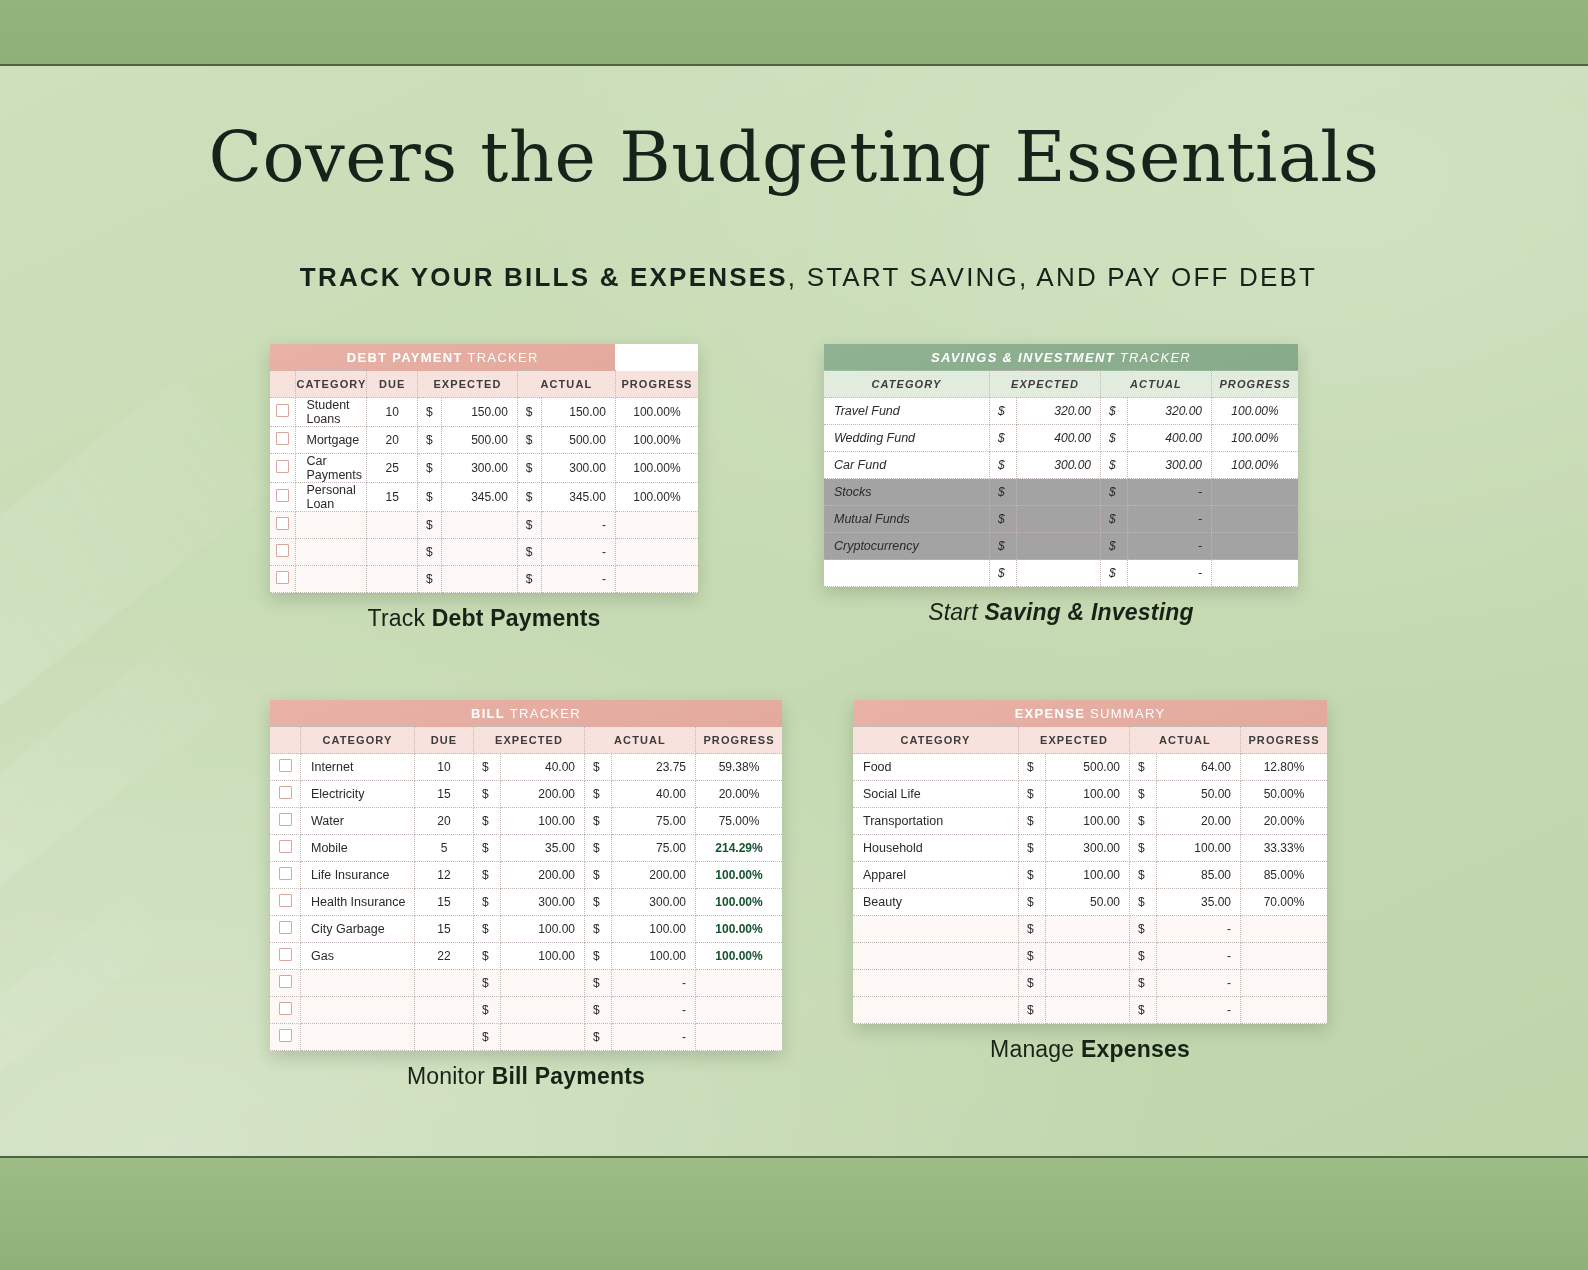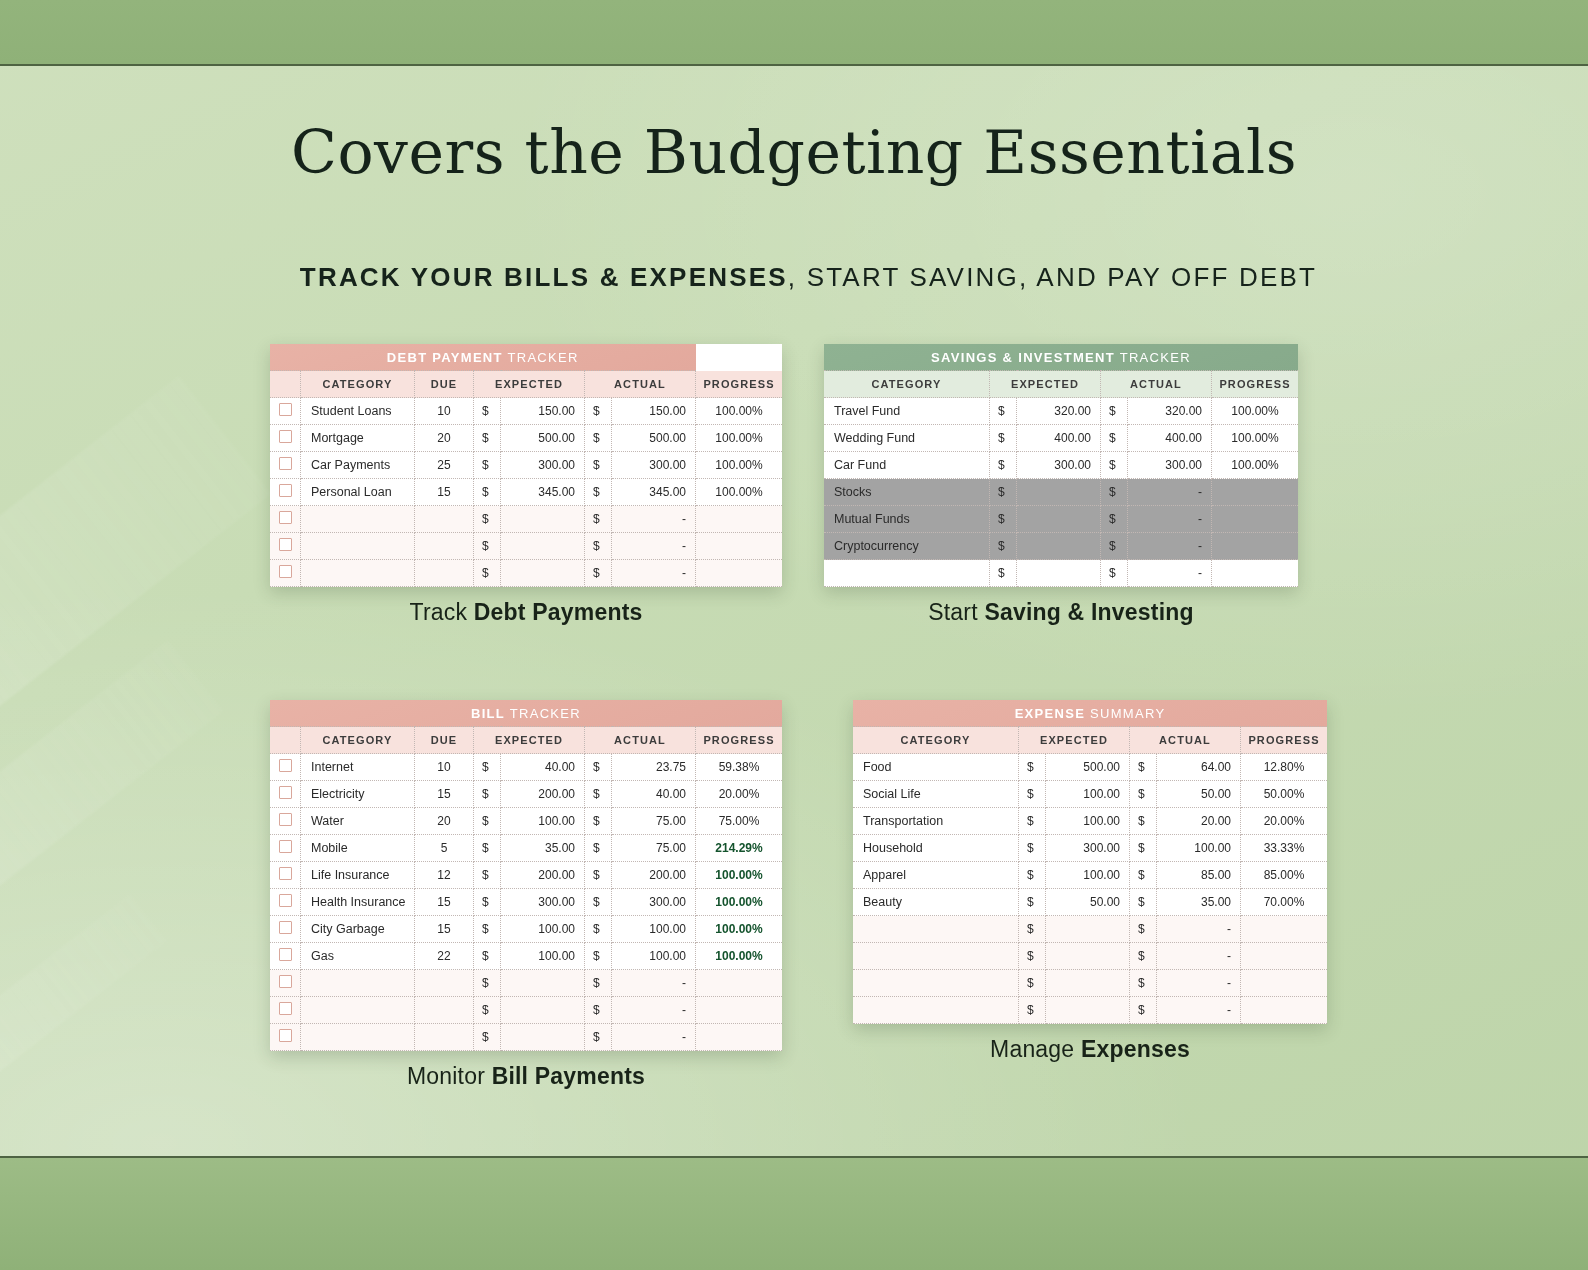--- a/index.html
+++ b/index.html
@@ -51,21 +51,21 @@
   .streak.s2 { left: -180px; top: 760px; width: 420px; height: 90px;  opacity: .45; }
   .streak.s3 { left: -120px; top: 980px; width: 300px; height: 60px;  opacity: .35; }
 
   
   .title {
     position: absolute;
     top: 122px;
     left: 0; right: 0;
     text-align: center;
     font-family: "DejaVu Serif", "Liberation Serif", serif;
-    font-size: 60px;
+    font-size: 70px;
     line-height: 1;
     letter-spacing: 0.5px;
     color: #15231a;
     font-weight: 400;
   }
   .subtitle {
     position: absolute;
     top: 262px;
     left: 0; right: 0;
     text-align: center;
@@ -77,22 +77,22 @@
   .subtitle .bold { font-weight: 700; }
 
   
   .grid {
     position: absolute;
     top: 344px;
     left: 270px;
     width: 1030px;
   }
   .card-cell { position: absolute; }
-  .cell-tl { left: 0;   top: 0;   width: 512px; }
-  .cell-tr { left: 554px; top: 0; width: 474px; }
+  .cell-tl { left: 0;   top: 0;   width: 428px; }
+  .cell-tr { left: 554px; top: 0; width: 474px; font-style: italic; }
   .cell-bl { left: 0;   top: 356px; width: 512px; }
   .cell-br { left: 554px; top: 356px; width: 474px; padding-left: 29px; }
 
   .table-wrap {
     box-shadow: 0 6px 16px rgba(40,60,35,0.20);
     background: #fff;
     overflow: hidden;
   }
   table.sheet {
     border-collapse: collapse;

